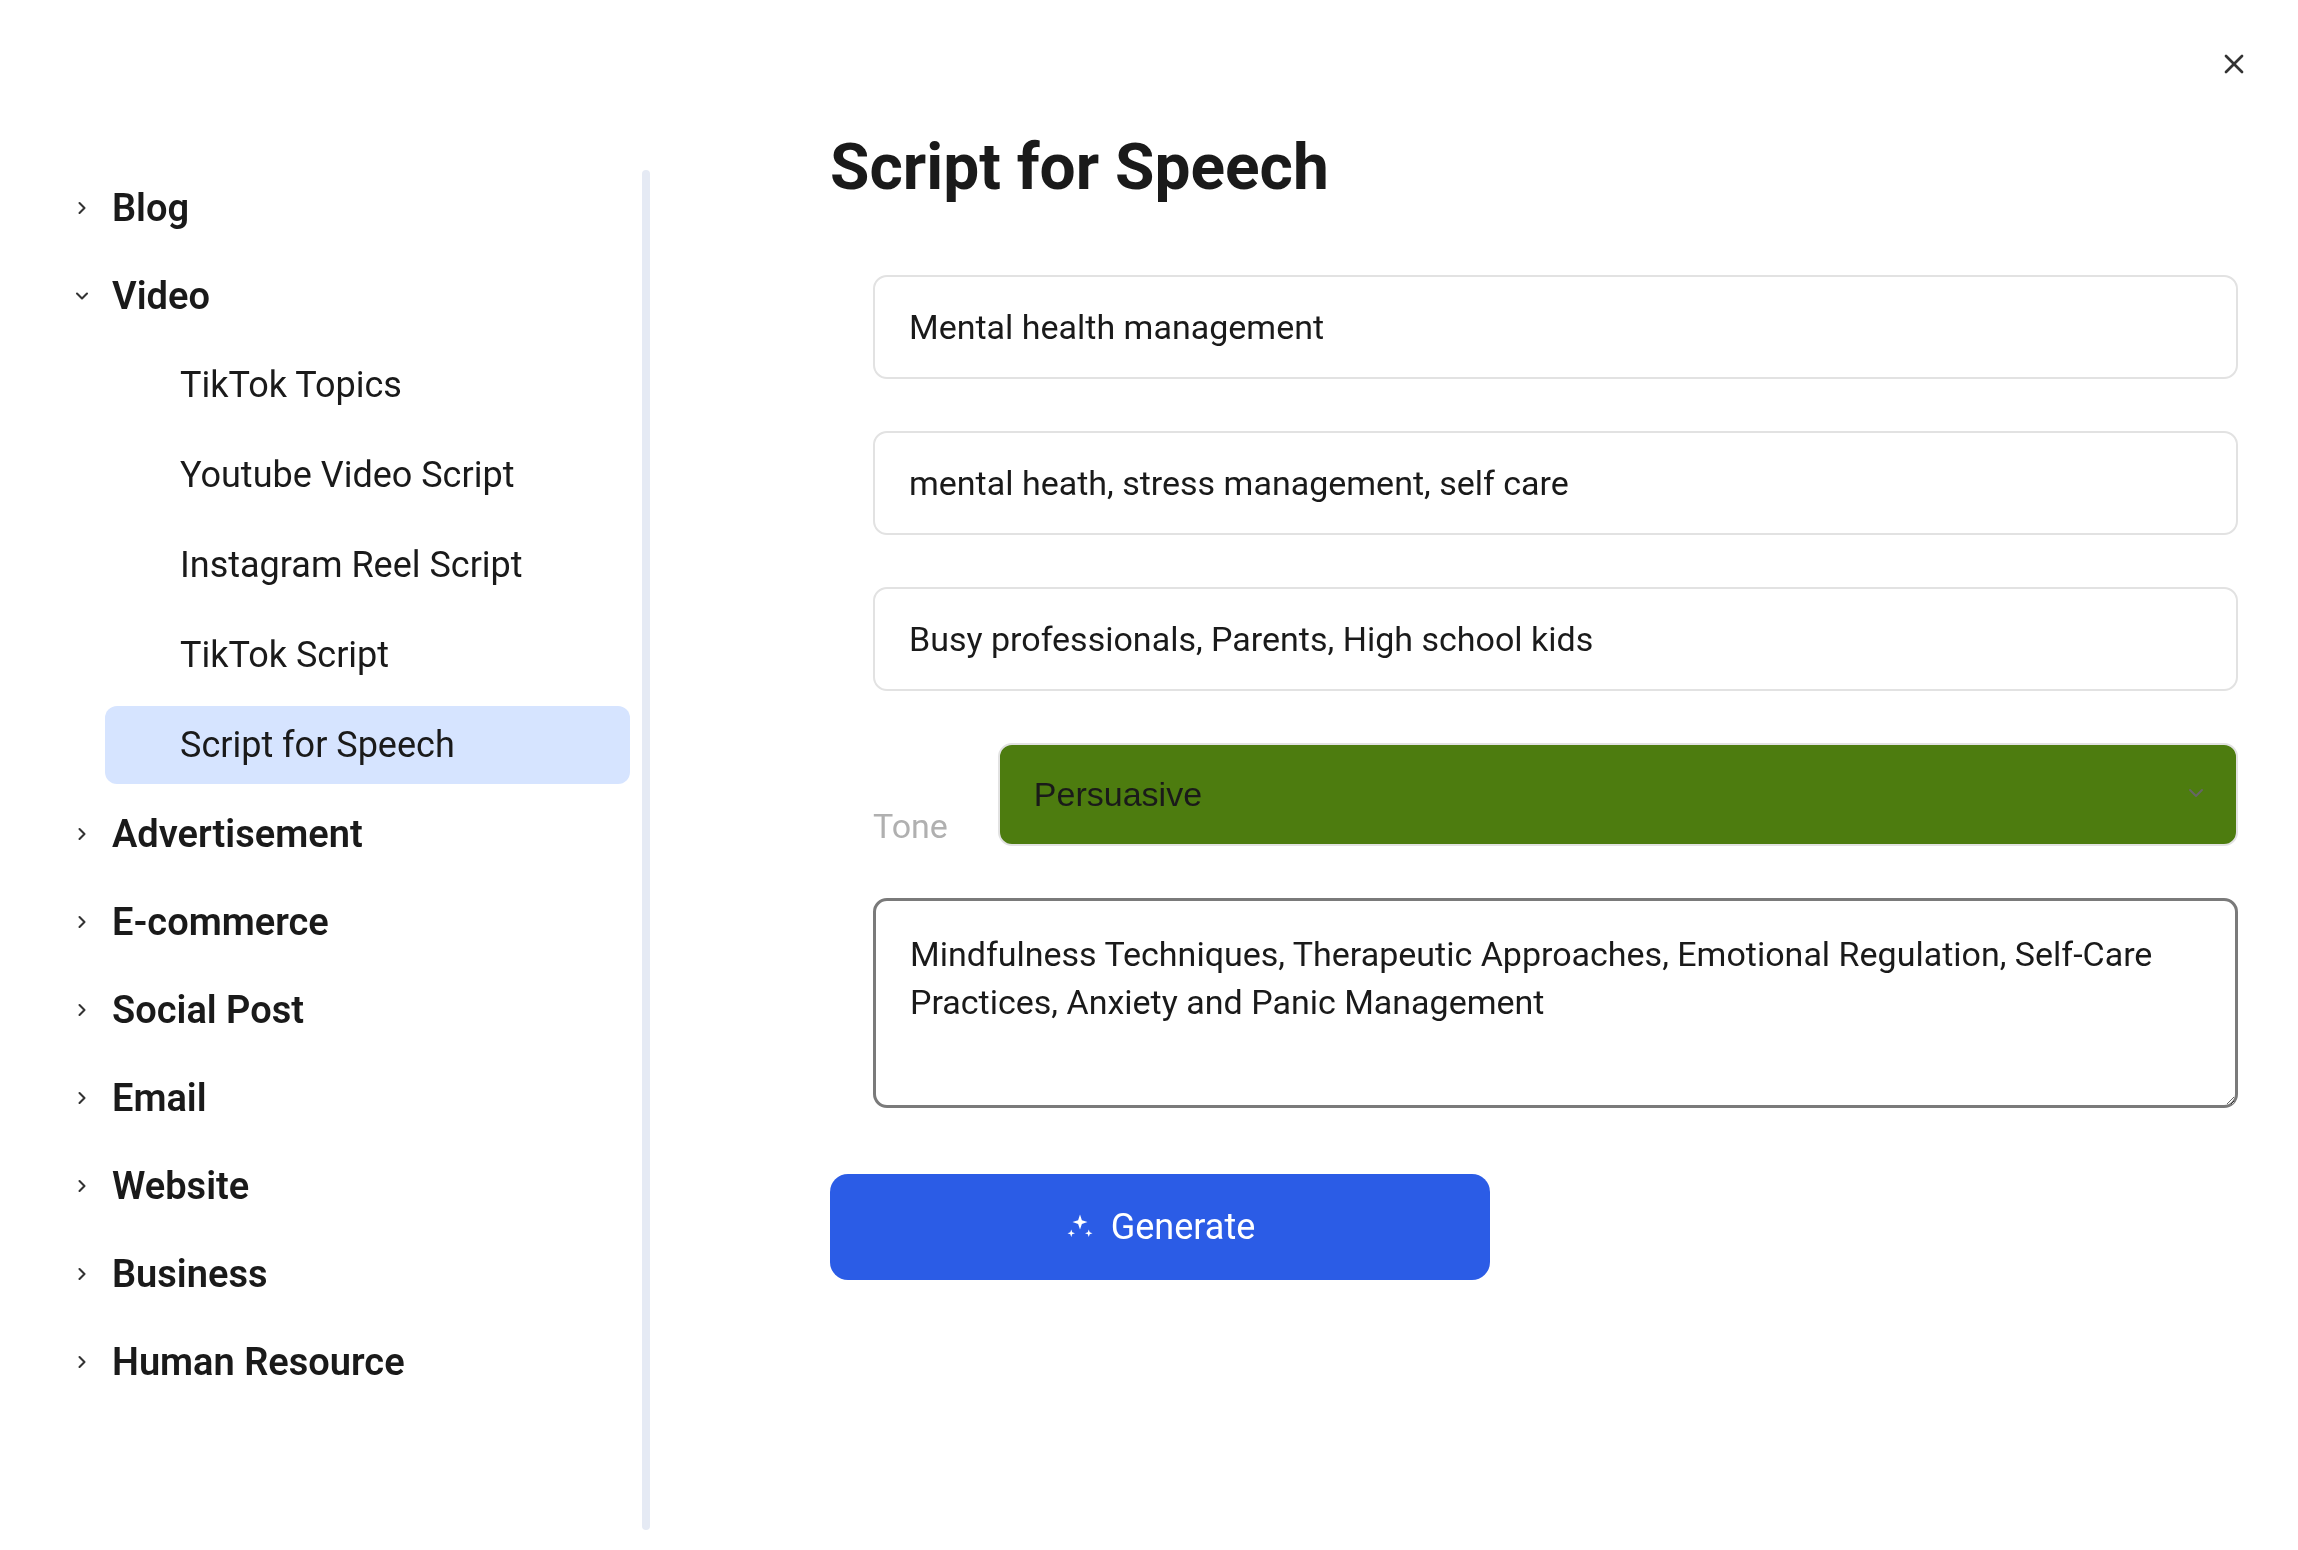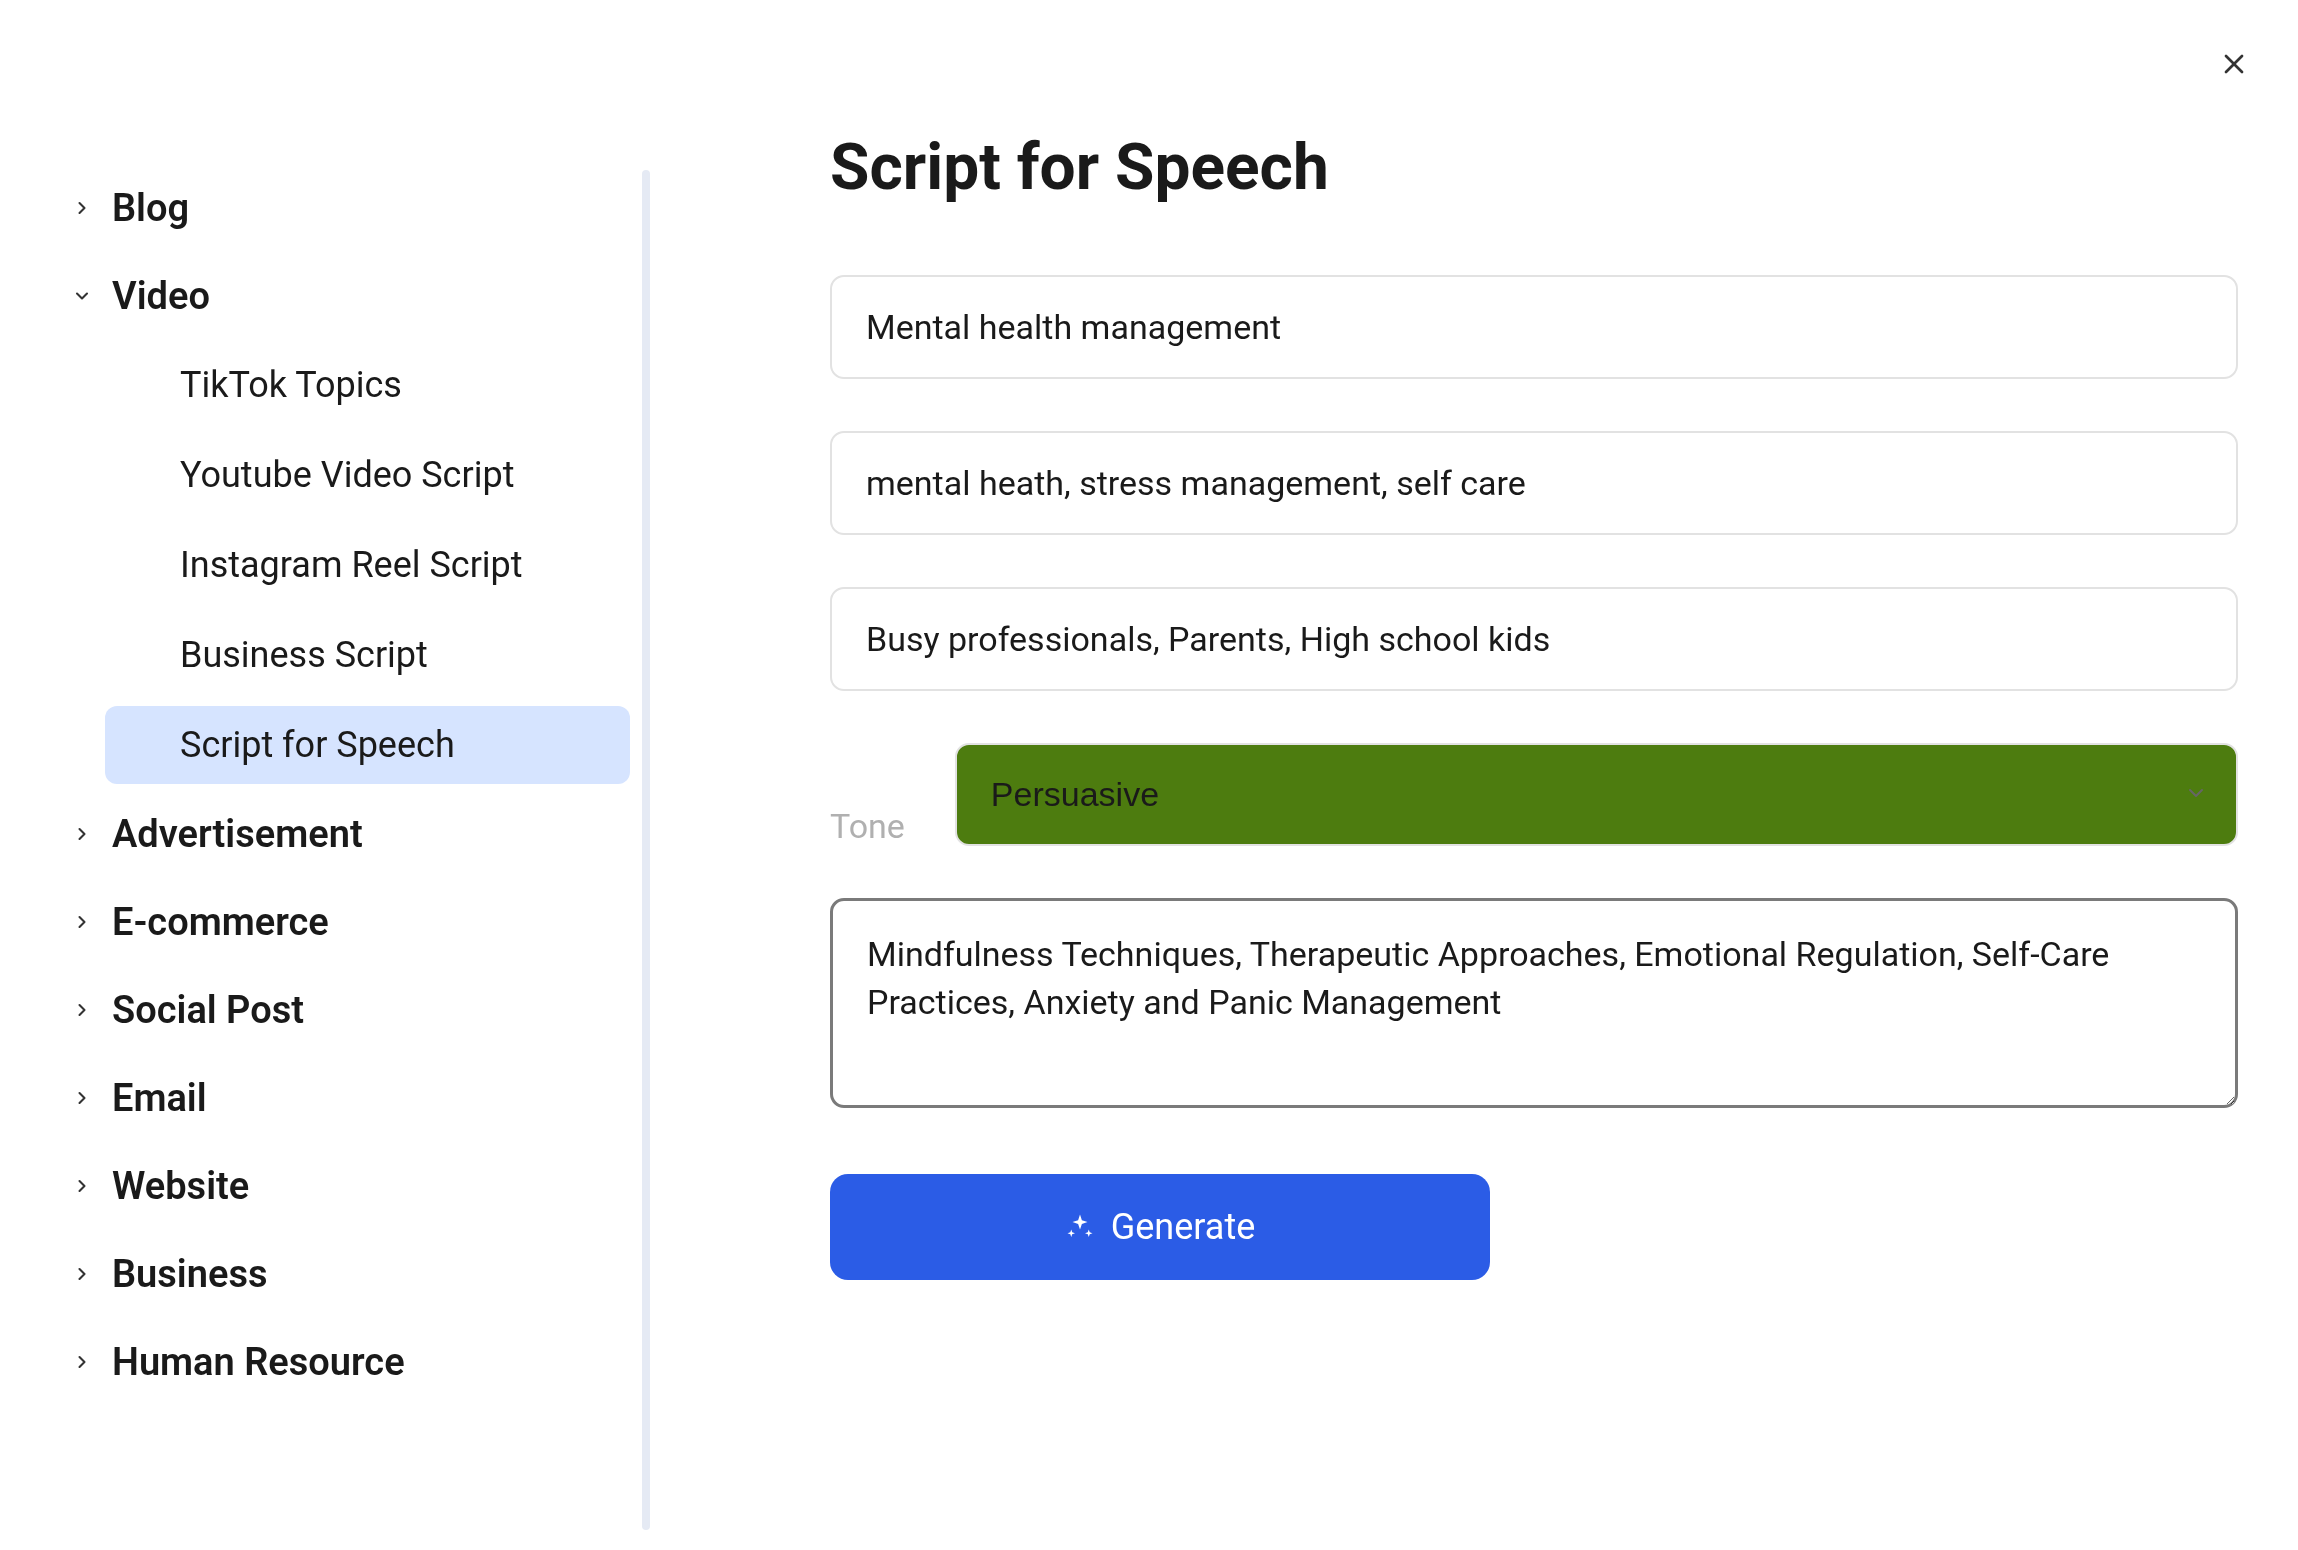--- a/index.html
+++ b/index.html
@@ -94,20 +94,21 @@
     
     .page-title {
       font-size: 64px;
       font-weight: 700;
       color: #1a1a1a;
       margin-bottom: 70px;
     }
     
     .form-group {
       margin-bottom: 52px;
+      margin-left: 43px;
     }
     
     .text-input {
       width: 100%;
       padding: 30px 34px;
       font-size: 34px;
       border: 2px solid #e2e2e2;
       border-radius: 14px;
       color: #1a1a1a;
       font-family: inherit;
@@ -233,21 +234,21 @@
             <svg width="20" height="20" viewBox="0 0 24 24" fill="none" stroke="#333" stroke-width="2.5" stroke-linecap="round" stroke-linejoin="round">
                 <polyline points="6 9 12 15 18 9"></polyline>
               </svg>
           </span>
           <span class="sidebar-category-label">Video</span>
         </div>
 
         <div class="sidebar-subitem">TikTok Topics</div>
         <div class="sidebar-subitem">Youtube Video Script</div>
         <div class="sidebar-subitem">Instagram Reel Script</div>
-        <div class="sidebar-subitem">Business Script</div>
+        <div class="sidebar-subitem">TikTok Script</div>
         <div class="sidebar-subitem active">Script for Speech</div>
 
         <div class="sidebar-category">
           <span class="chevron">
             <svg width="20" height="20" viewBox="0 0 24 24" fill="none" stroke="#333" stroke-width="2.5" stroke-linecap="round" stroke-linejoin="round">
                 <polyline points="9 18 15 12 9 6"></polyline>
               </svg>
           </span>
           <span class="sidebar-category-label">Advertisement</span>
         </div>

